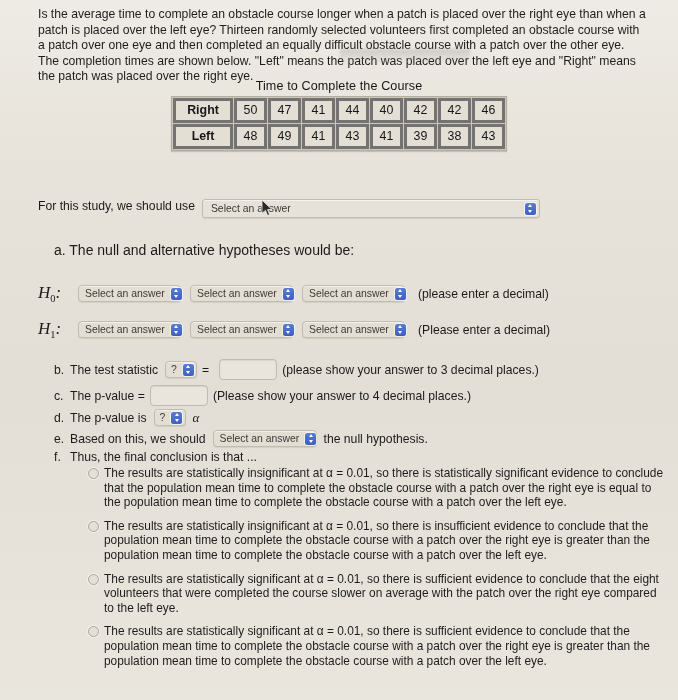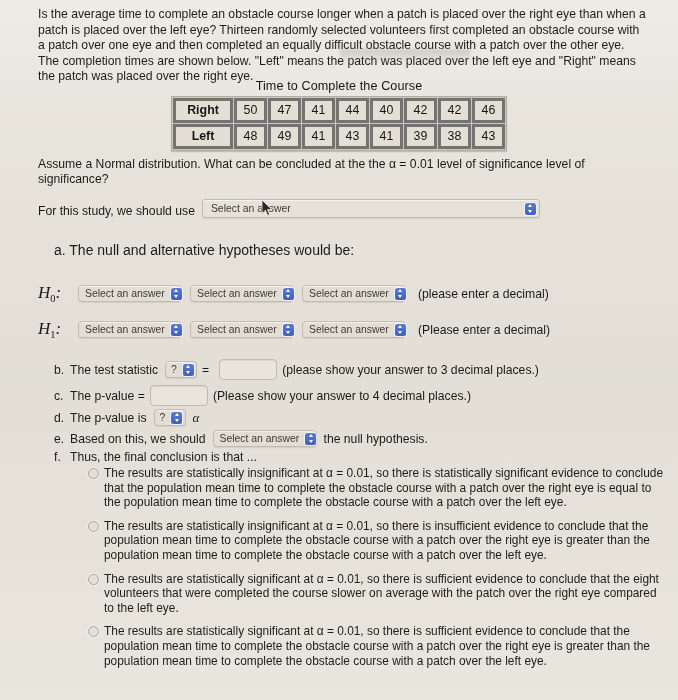--- a/index.html
+++ b/index.html
@@ -96,21 +96,21 @@
     width: 588px;
     font-size: 12.2px;
     line-height: 15.2px;
   }
   .study-line {
     position: absolute;
     left: 38px;
     top: 199px;
     font-size: 12.2px;
     display: flex;
-    align-items: flex-end;
+    align-items: flex-start;
   }
   .part-a {
     position: absolute;
     left: 54px;
     top: 235px;
     font-size: 14px;
     margin-top: 7px;
   }
 
   
@@ -297,21 +297,20 @@
             <td>43</td>
             <td>41</td>
             <td>39</td>
             <td>38</td>
             <td>43</td>
           </tr>
         </tbody>
     </table>
   </div>
 
-  <div class="assume">Assume a Normal distribution.  What can be concluded at the the α = 0.01 level of significance level of significance?</div>
 
   <div class="study-line">
     <span>For this study, we should use</span>
     <span class="select wide gap-l">
       <span class="sel-label">Select an answer</span>
       <span class="stepper"></span>
     </span>
   </div>
 
   <div class="part-a">a.  The null and alternative hypotheses would be:</div>

